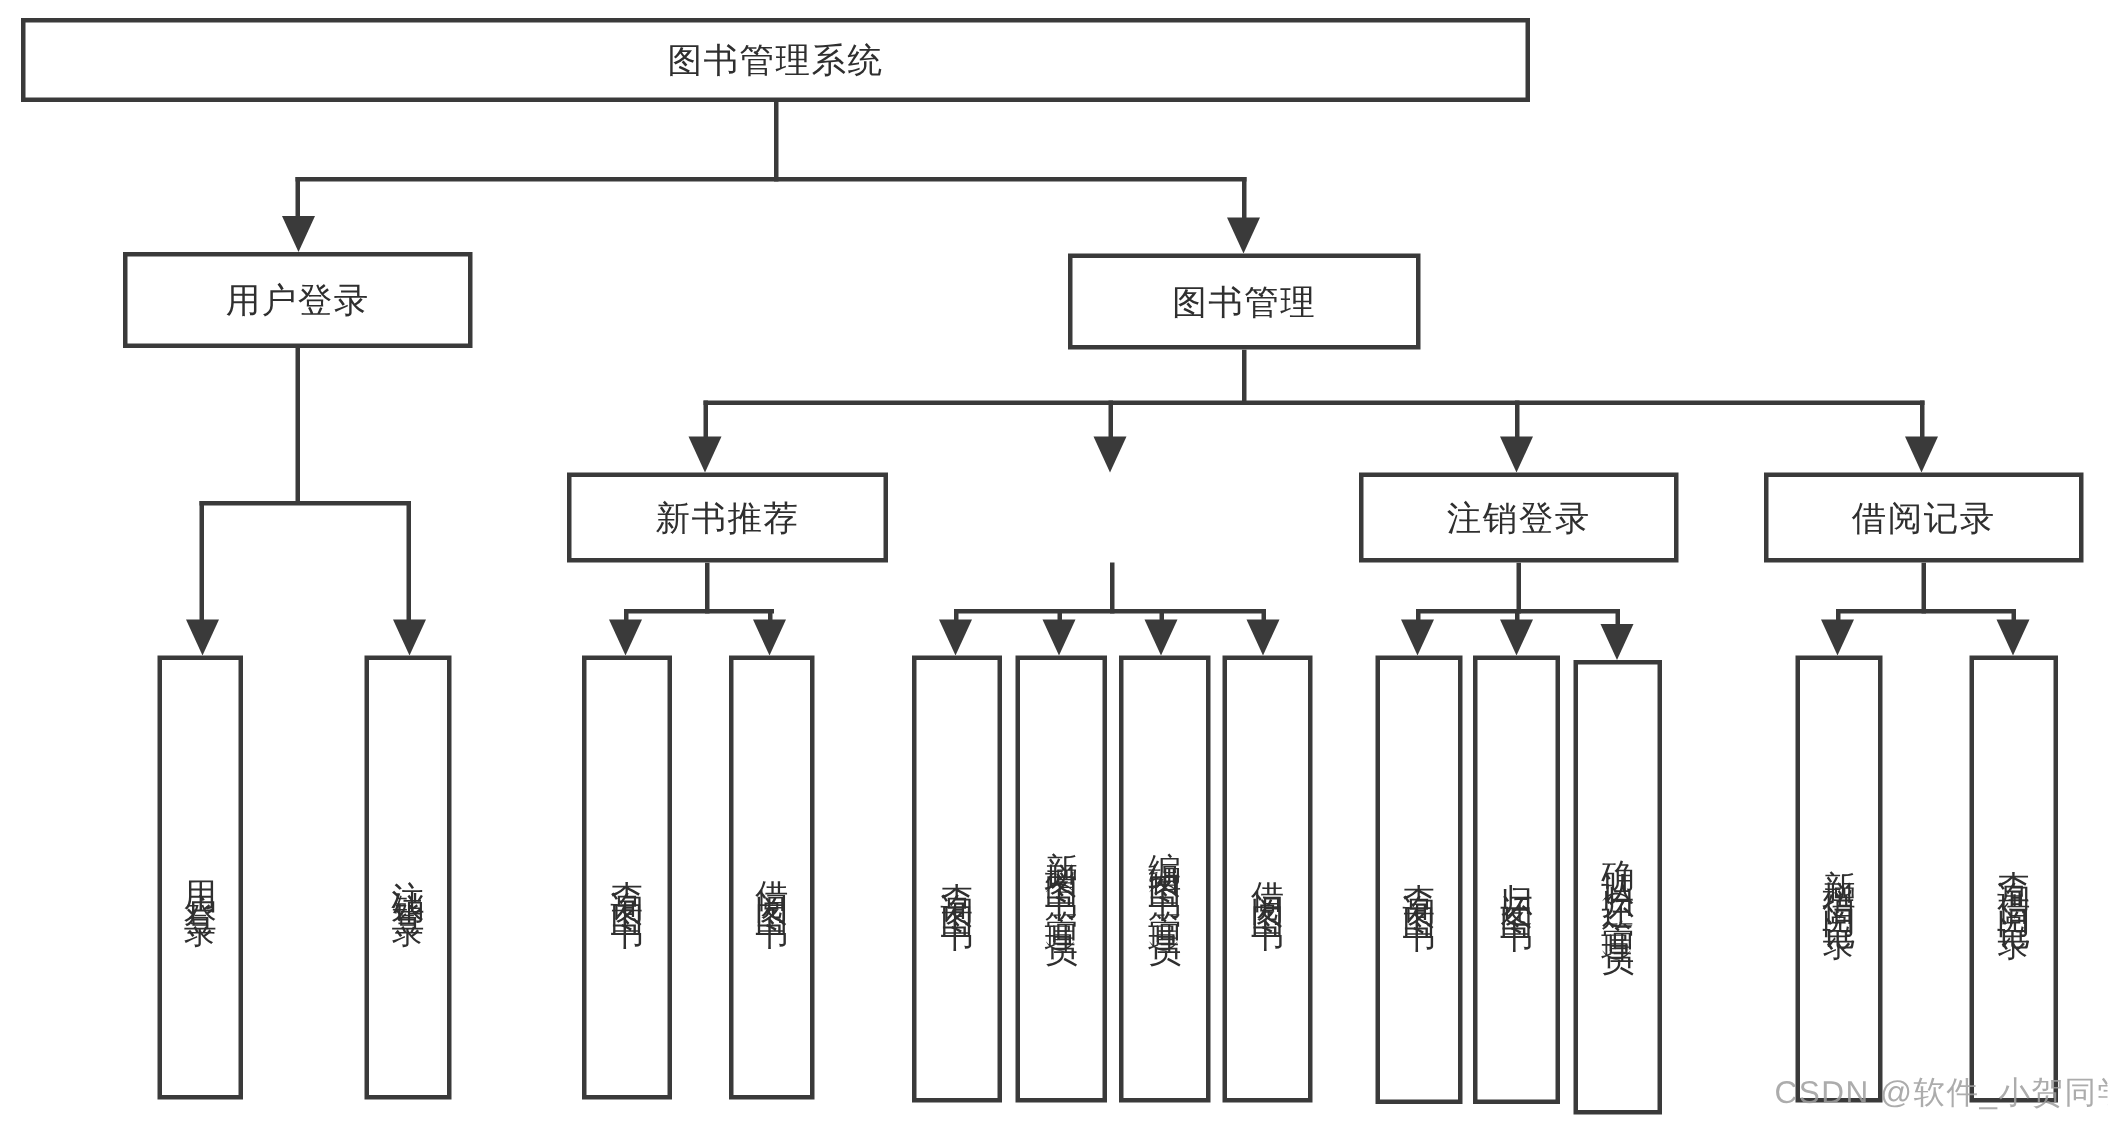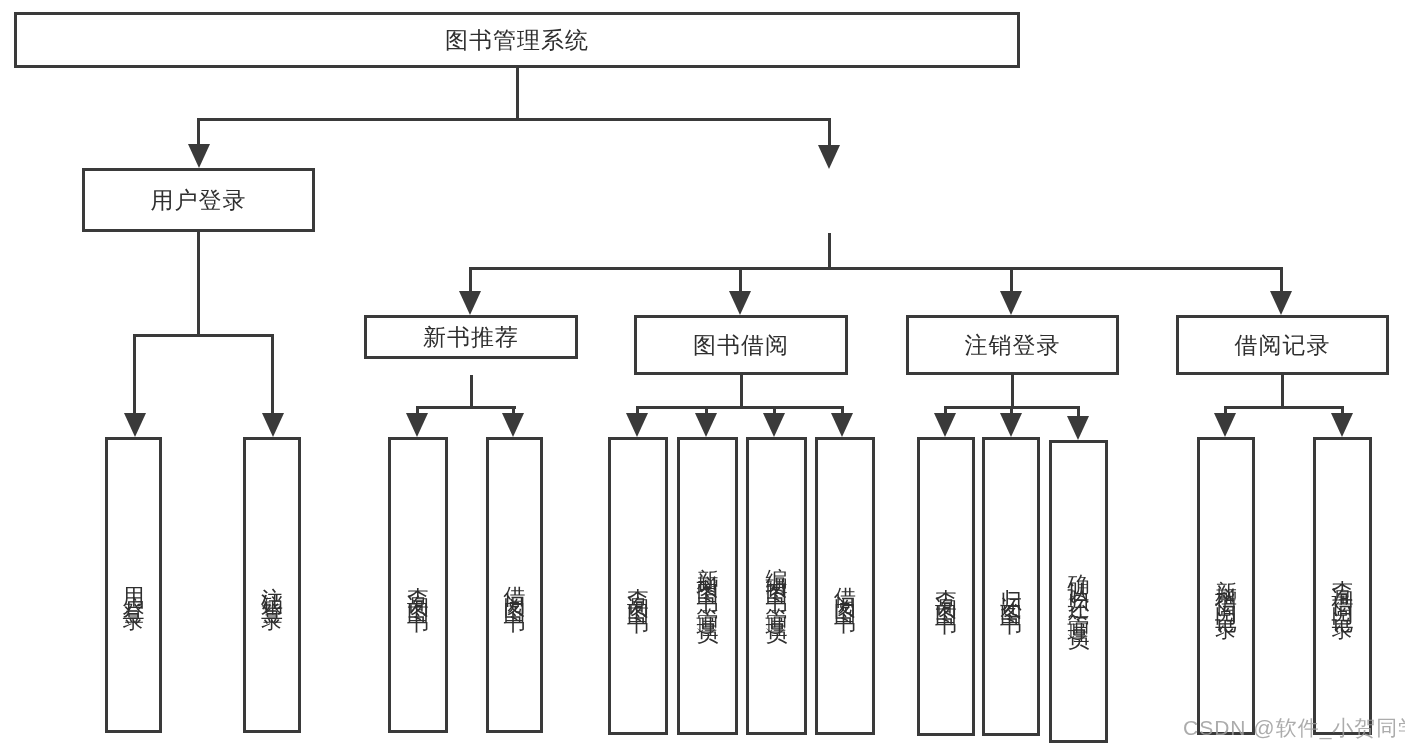--- a/index.html
+++ b/index.html
@@ -105,26 +105,26 @@
   <div class="arr" style="left:1214px;top:413px"></div>
   <div class="arr" style="left:1331px;top:413px"></div>
 
   <div class="nodebox" style="left:14px;top:12px;width:1006px;height:56px">
     <span>图书管理系统</span>
   </div>
 
   <div class="nodebox" style="left:82px;top:168px;width:233px;height:64px">
     <span>用户登录</span>
   </div>
+  <div class="nodebox" style="left:712px;top:169px;width:235px;height:64px">
+    <span>图书管理</span>
+  </div>
 
-  <div class="nodebox" style="left:364px;top:315px;width:214px;height:44px">
+  <div class="nodebox" style="left:378px;top:315px;width:214px;height:60px">
     <span>新书推荐</span>
-  </div>
-  <div class="nodebox" style="left:634px;top:315px;width:214px;height:60px">
-    <span>图书借阅</span>
   </div>
   <div class="nodebox" style="left:906px;top:315px;width:213px;height:60px">
     <span>注销登录</span>
   </div>
   <div class="nodebox" style="left:1176px;top:315px;width:213px;height:60px">
     <span>借阅记录</span>
   </div>
 
   <div class="leafbox" style="left:105px;top:437px;width:57px;height:296px">
     <span class="vtext">用户登录</span>

